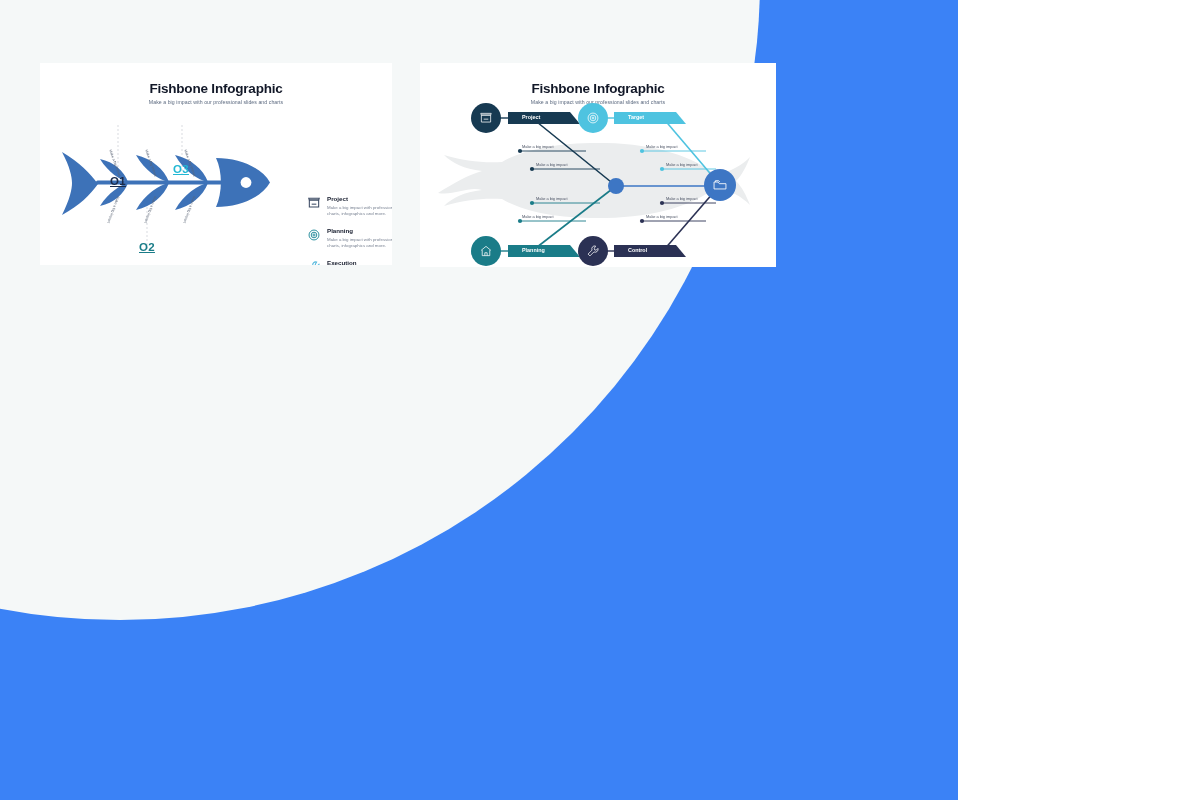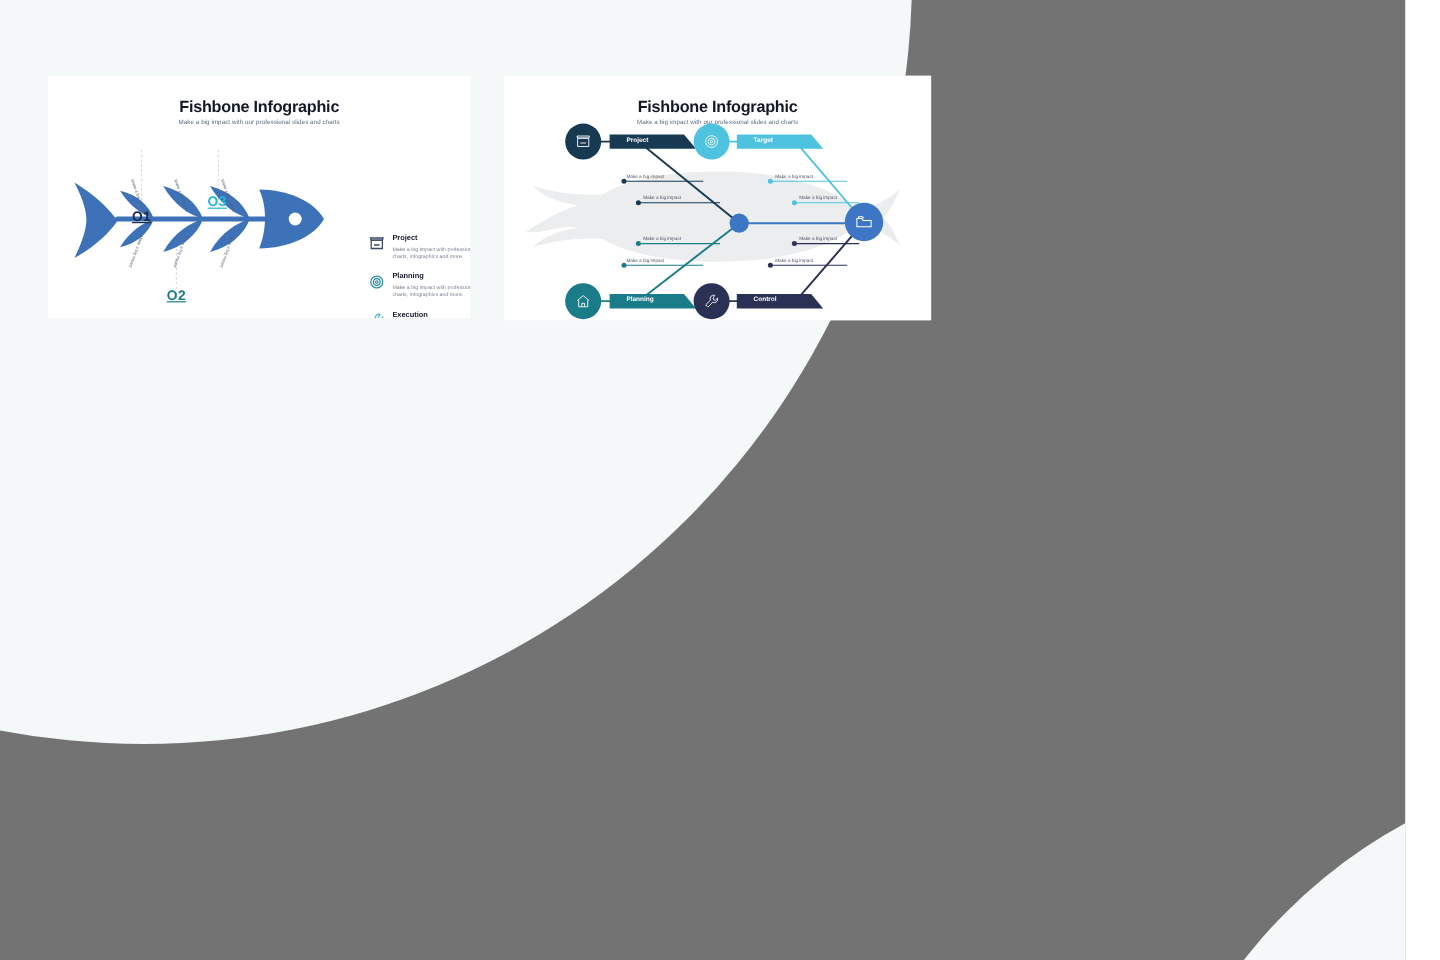--- a/index.html
+++ b/index.html
@@ -3,22 +3,22 @@
 <meta charset="utf-8">
 <style>
   * { box-sizing: border-box; margin: 0; padding: 0; }
   html, body {
     width: 1200px; height: 800px;
     overflow: hidden;
     font-family: "Liberation Sans", sans-serif;
   }
   #stage {
     position: relative;
-    width: 1171px; height: 800px;
-    background: #737373;
+    width: 958px; height: 800px;
+    background: #3b82f6;
     overflow: hidden;
   }
   
   .blob-top {
     position: absolute;
     left: -520px; top: -660px;
     width: 1280px; height: 1280px;
     border-radius: 50%;
     background: #f5f8f8;
   }

